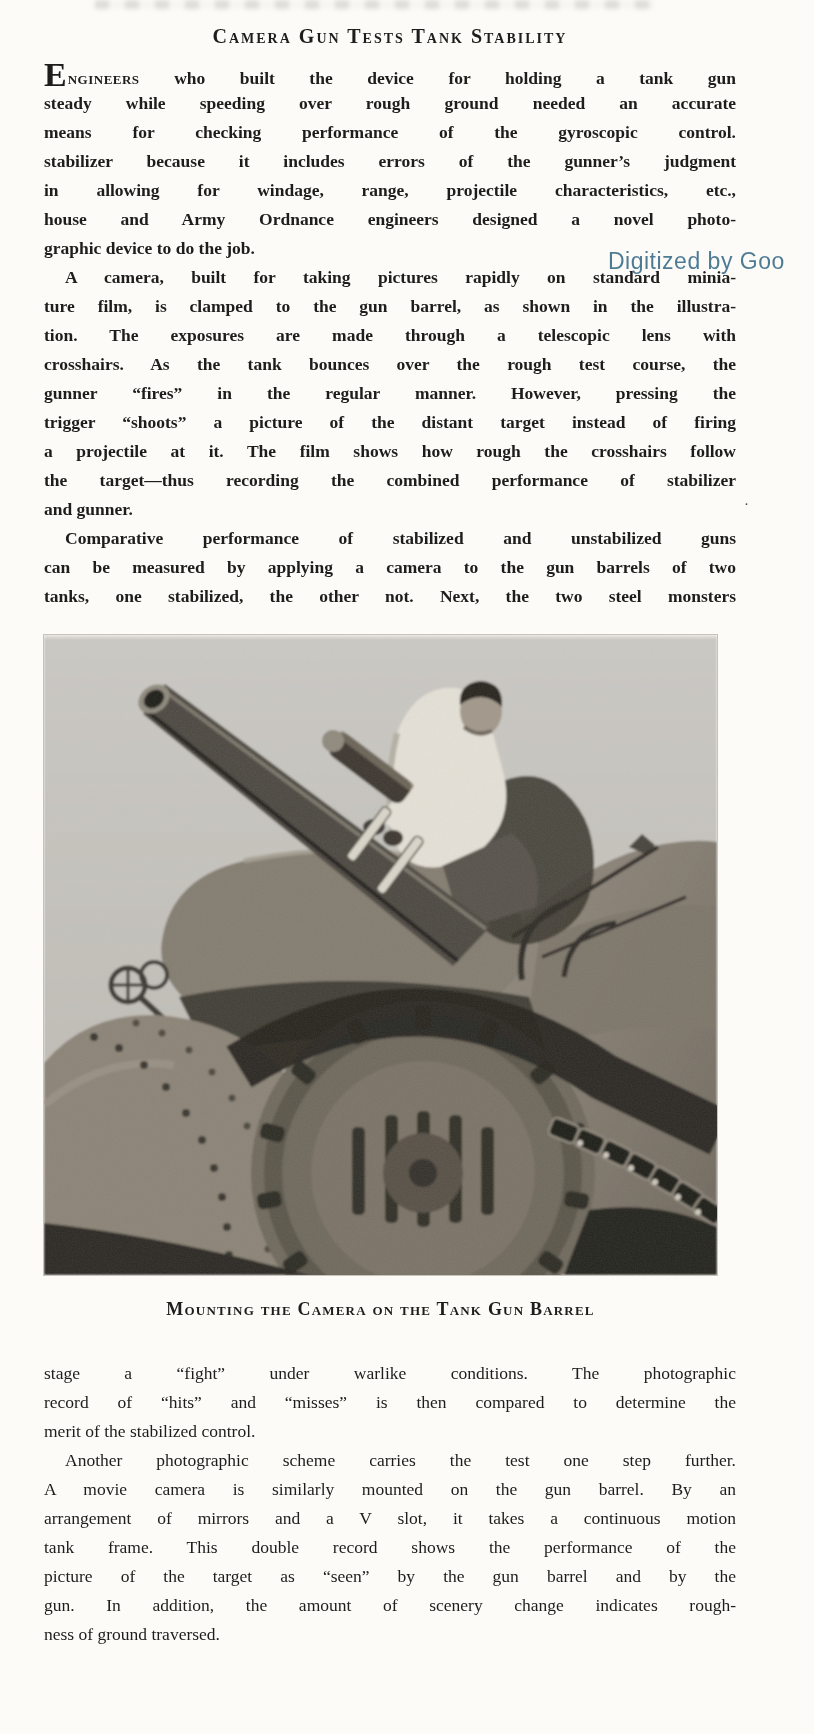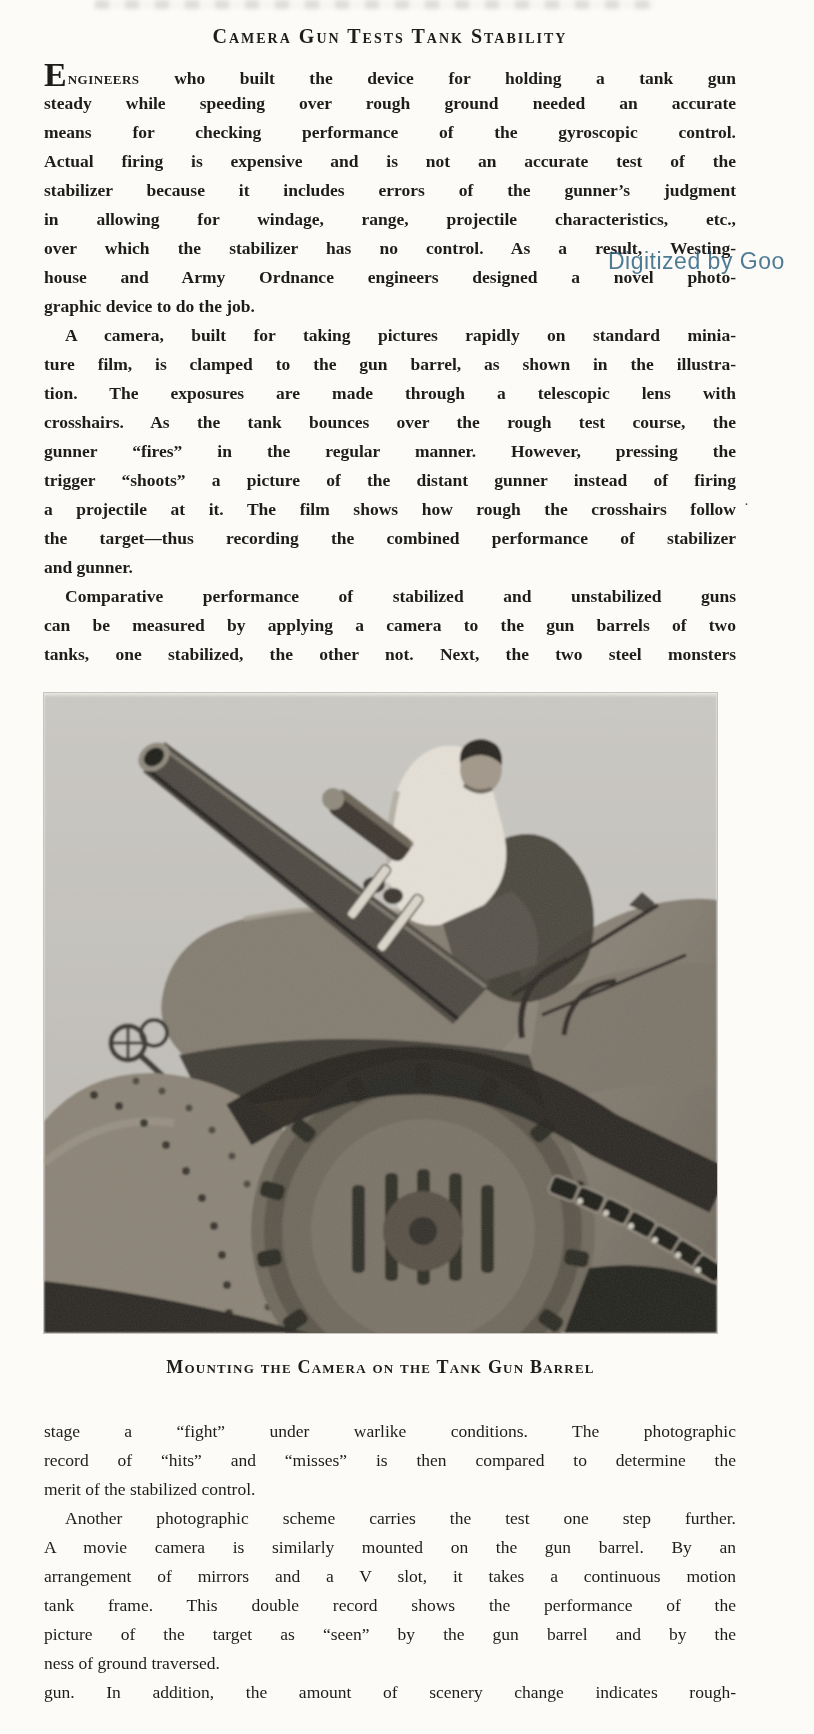--- a/index.html
+++ b/index.html
@@ -67,36 +67,34 @@
   <div class="smudge"></div>
 
   <h1 class="title">Camera Gun Tests Tank Stability</h1>
 
   <div class="col">
     <div class="para">
       <div class="tline"><span class="initcap">E</span><span class="sc">ngineers</span><span> who built the device for holding a tank gun</span></div>
       <div>
           <div class="tline">steady while speeding over rough ground needed an accurate</div>
           <div class="tline">means for checking performance of the gyroscopic control.</div>
-          <div class="tline">Actual firing is expensive and is not an accurate test of the</div>
           <div class="tline">stabilizer because it includes errors of the gunner’s judgment</div>
           <div class="tline">in allowing for windage, range, projectile characteristics, etc.,</div>
-          <div class="tline">over which the stabilizer has no control. As a result, Westing-</div>
           <div class="tline">house and Army Ordnance engineers designed a novel photo-</div>
           <div class="tline tlast">graphic device to do the job.</div>
         </div>
     </div>
     <div class="para indent">
       <div>
           <div class="tline">A camera, built for taking pictures rapidly on standard minia-</div>
           <div class="tline">ture film, is clamped to the gun barrel, as shown in the illustra-</div>
           <div class="tline">tion. The exposures are made through a telescopic lens with</div>
           <div class="tline">crosshairs. As the tank bounces over the rough test course, the</div>
           <div class="tline">gunner “fires” in the regular manner. However, pressing the</div>
-          <div class="tline">trigger “shoots” a picture of the distant gunner instead of firing</div>
+          <div class="tline">trigger “shoots” a picture of the distant target instead of firing</div>
           <div class="tline">a projectile at it. The film shows how rough the crosshairs follow</div>
           <div class="tline">the target—thus recording the combined performance of stabilizer</div>
           <div class="tline tlast">and gunner.</div>
         </div>
     </div>
     <div class="para indent">
       <div>
           <div class="tline">Comparative performance of stabilized and unstabilized guns</div>
           <div class="tline">can be measured by applying a camera to the gun barrels of two</div>
           <div class="tline">tanks, one stabilized, the other not. Next, the two steel monsters</div>
@@ -291,22 +289,22 @@
           <div class="tline tlast">merit of the stabilized control.</div>
         </div>
     </div>
     <div class="para indent">
       <div>
           <div class="tline">Another photographic scheme carries the test one step further.</div>
           <div class="tline">A movie camera is similarly mounted on the gun barrel. By an</div>
           <div class="tline">arrangement of mirrors and a V slot, it takes a continuous motion</div>
           <div class="tline">tank frame. This double record shows the performance of the</div>
           <div class="tline">picture of the target as “seen” by the gun barrel and by the</div>
+          <div class="tline">gun. In addition, the amount of scenery change indicates rough-</div>
           <div class="tline tlast">ness of ground traversed.</div>
-          <div class="tline">gun. In addition, the amount of scenery change indicates rough-</div>
         </div>
     </div>
   </div>
 
   <div class="watermark">Digitized by Goo</div>
   <div class="stray-dot">·</div>
 
 </div>
 
 </body></html>

